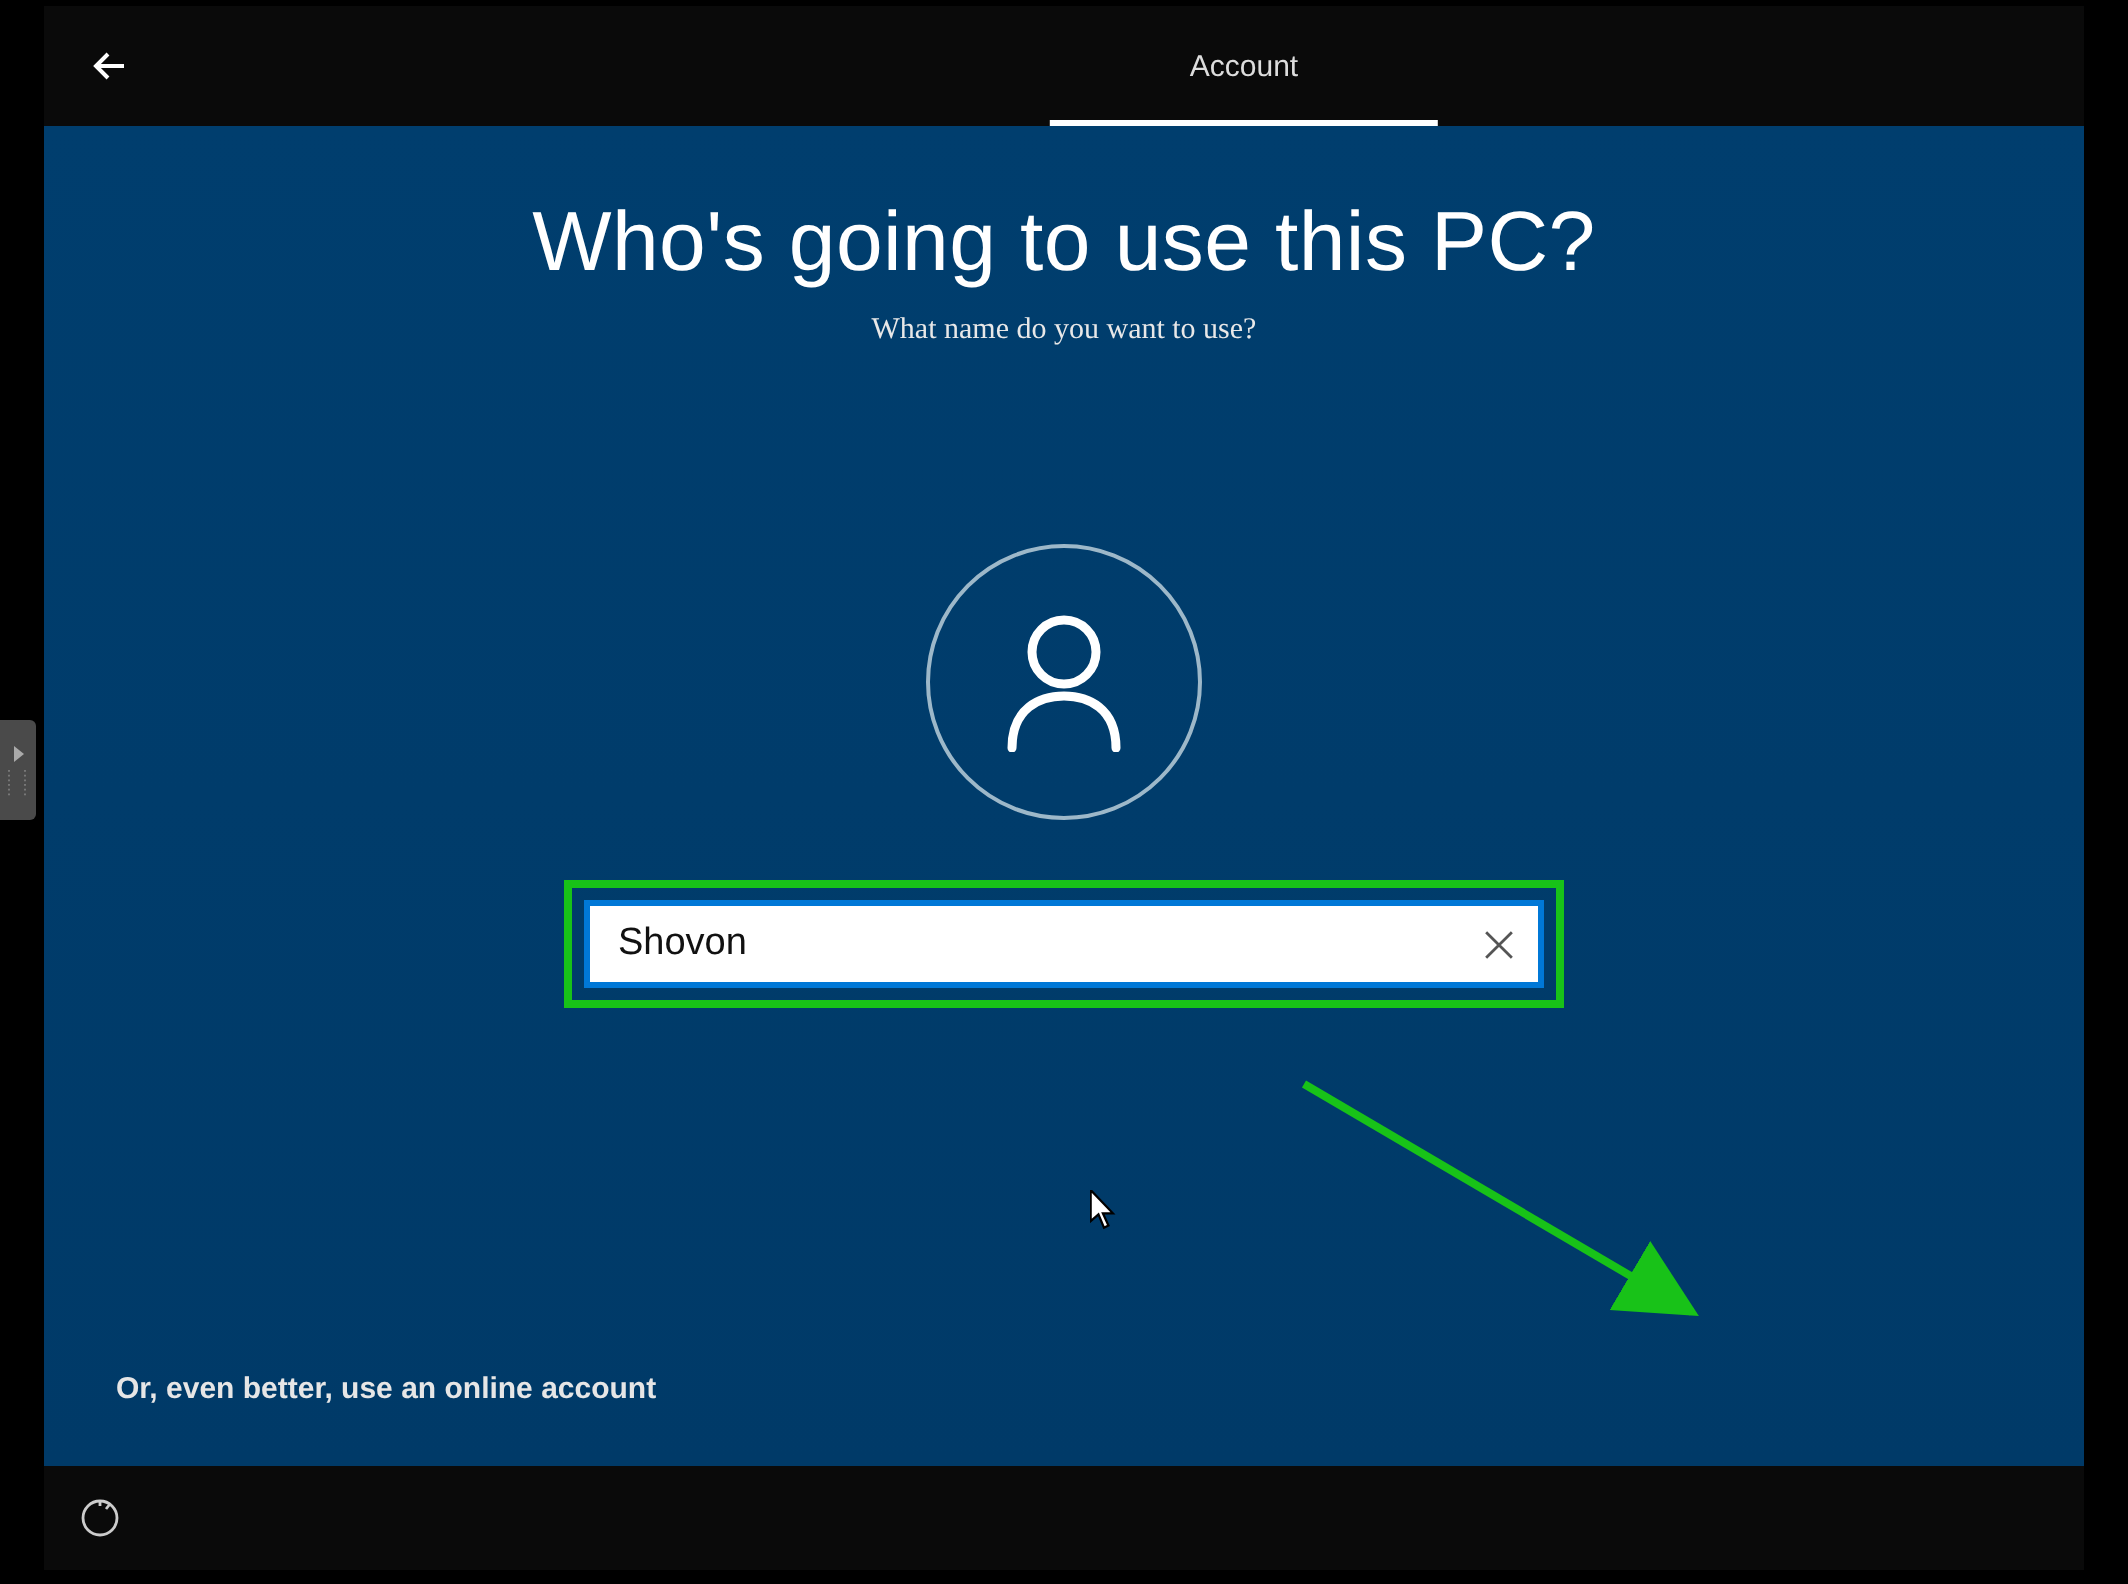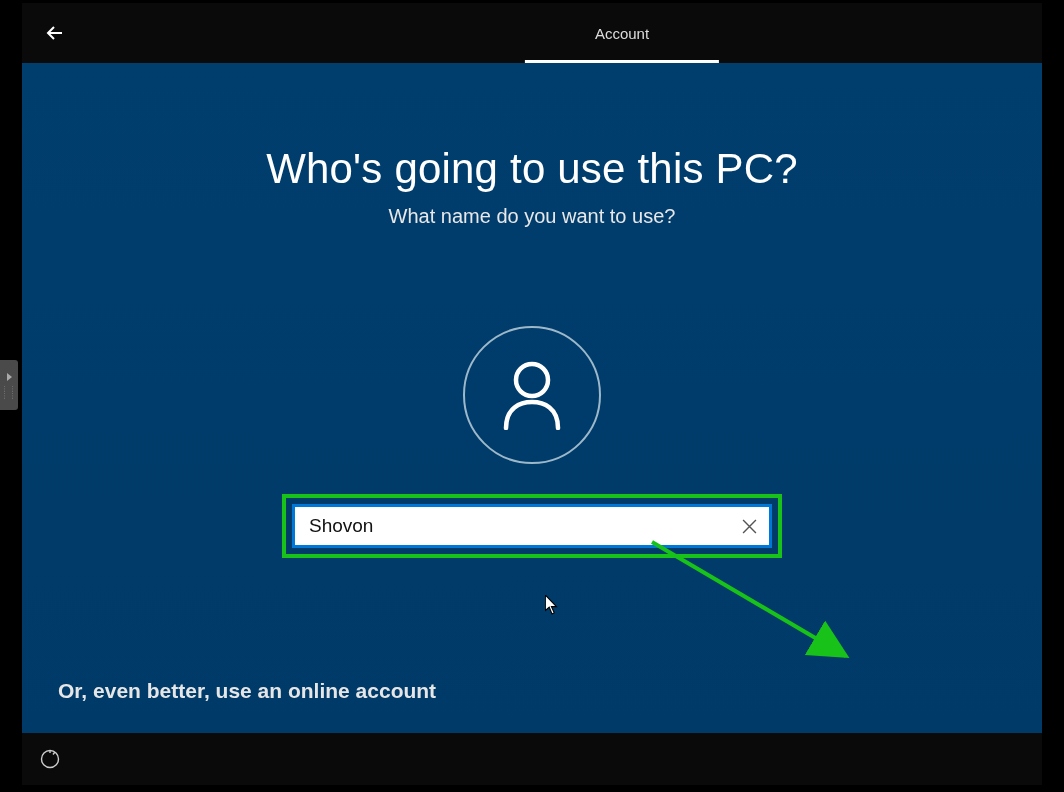--- a/index.html
+++ b/index.html
@@ -56,28 +56,29 @@
       background: linear-gradient(#003e6e, #003a68);
       height: 670px;
       width: 100%;
       position: relative;
       text-align: center;
       color: #fff;
     }
     .heading {
       font-size: 42px;
       font-weight: 300;
-      padding-top: 82px;
+      padding-top: 34px;
       letter-spacing: 0.2px;
     }
     .subheading {
-      font-size: 20px;
+      font-size: 15px;
       font-weight: 400;
       margin-top: 12px;
       color: #e8e8e8;
+      font-family: Liberation Serif, serif;
     }
     .avatar-ring {
       width: 138px;
       height: 138px;
       border: 2px solid #9db8c9;
       border-radius: 50%;
       margin: 98px auto 0 auto;
       display: flex;
       align-items: center;
       justify-content: center;
@@ -121,21 +122,21 @@
       position: absolute;
       bottom: 30px;
       left: 36px;
       right: 32px;
       display: flex;
       justify-content: space-between;
       align-items: center;
     }
     .online-link {
       color: #e6e6e6;
-      font-size: 21px;
+      font-size: 15px;
       font-weight: 600;
       cursor: pointer;
       text-align: right;
     }
     .next-highlight {
       border: 4px solid #18c218;
       padding: 4px;
     }
     .next-btn {
       background: #0078d7;

